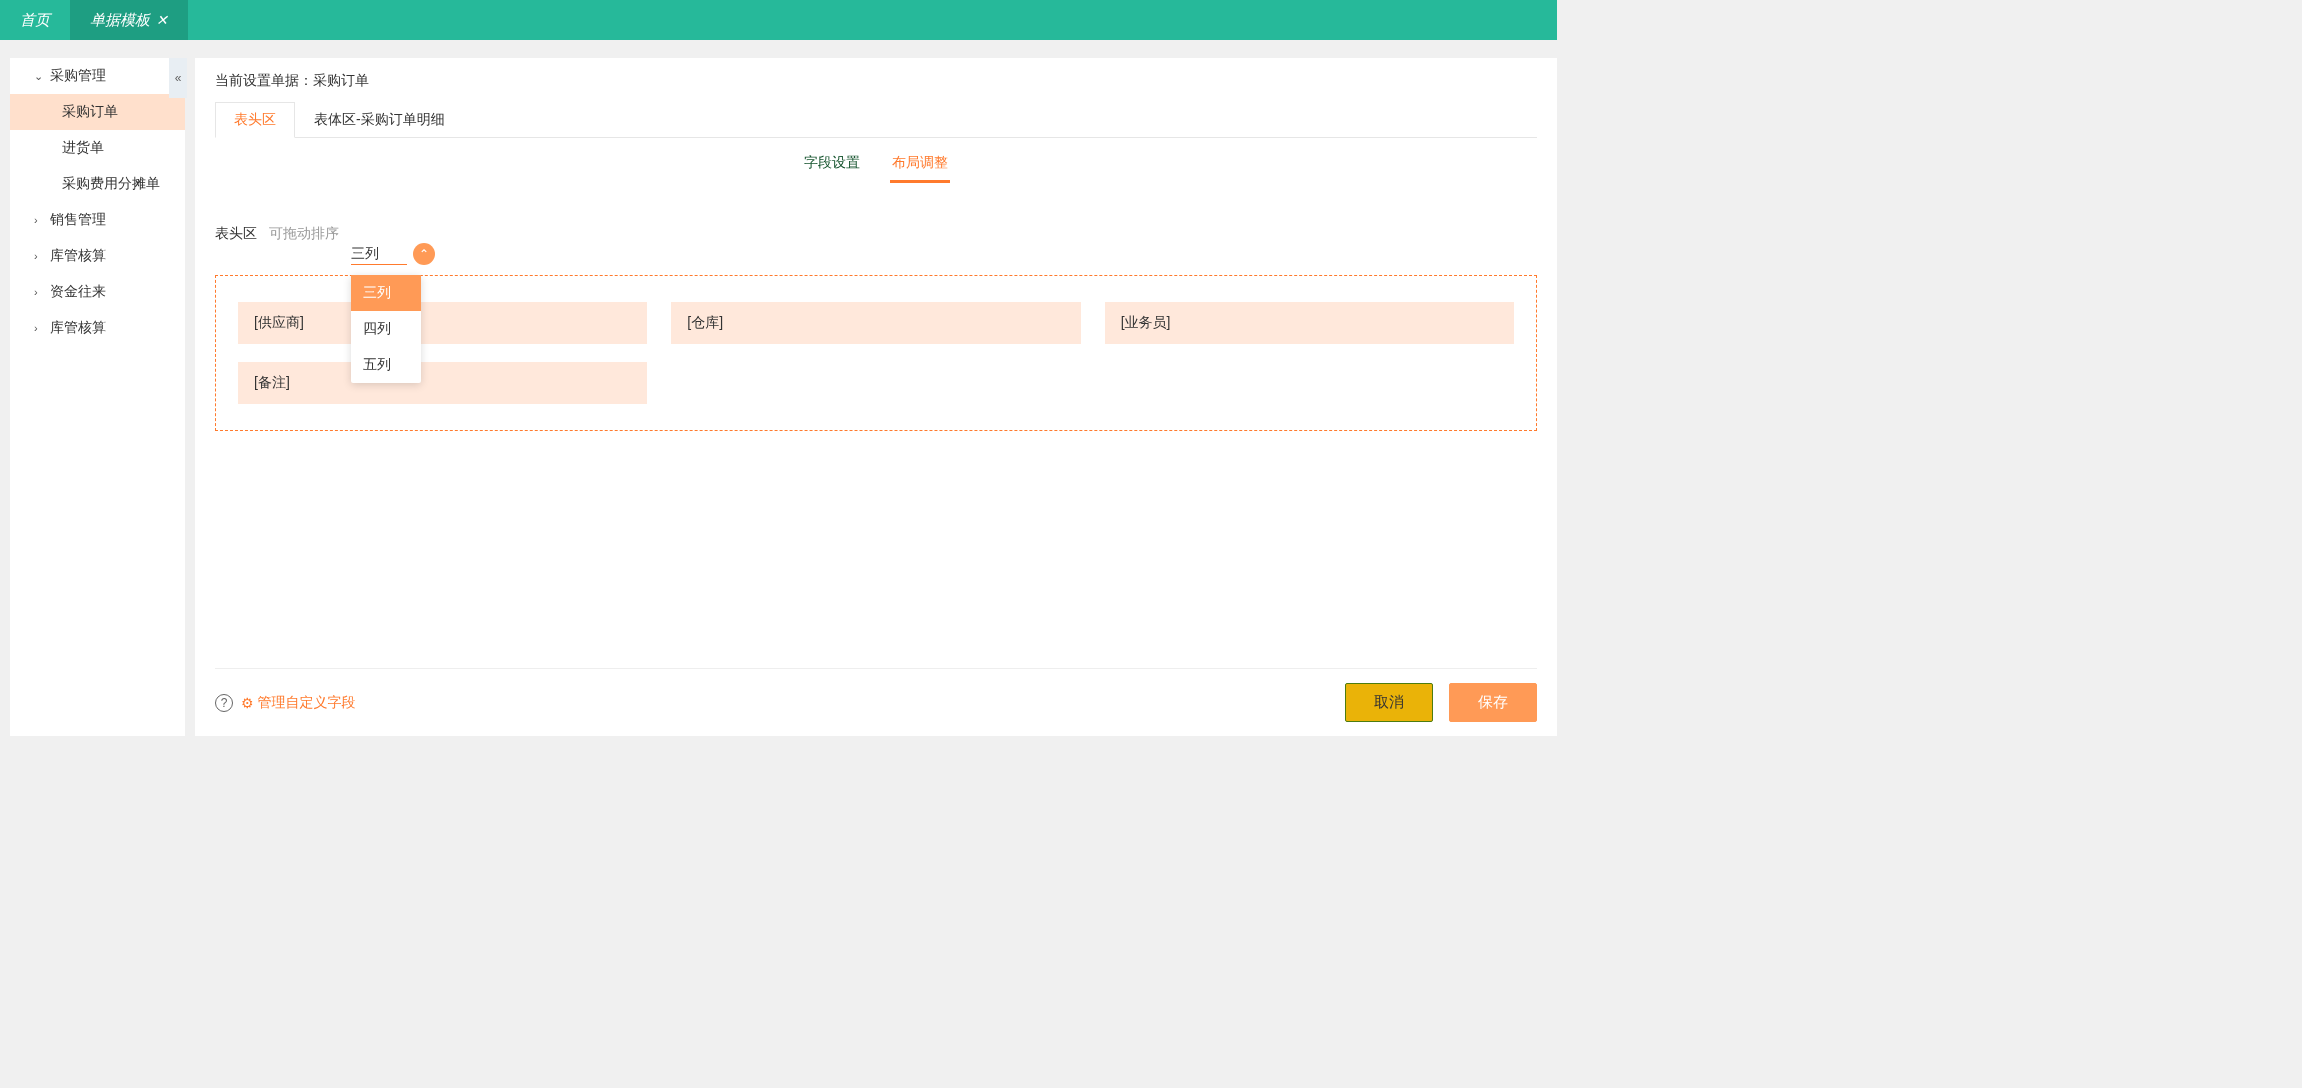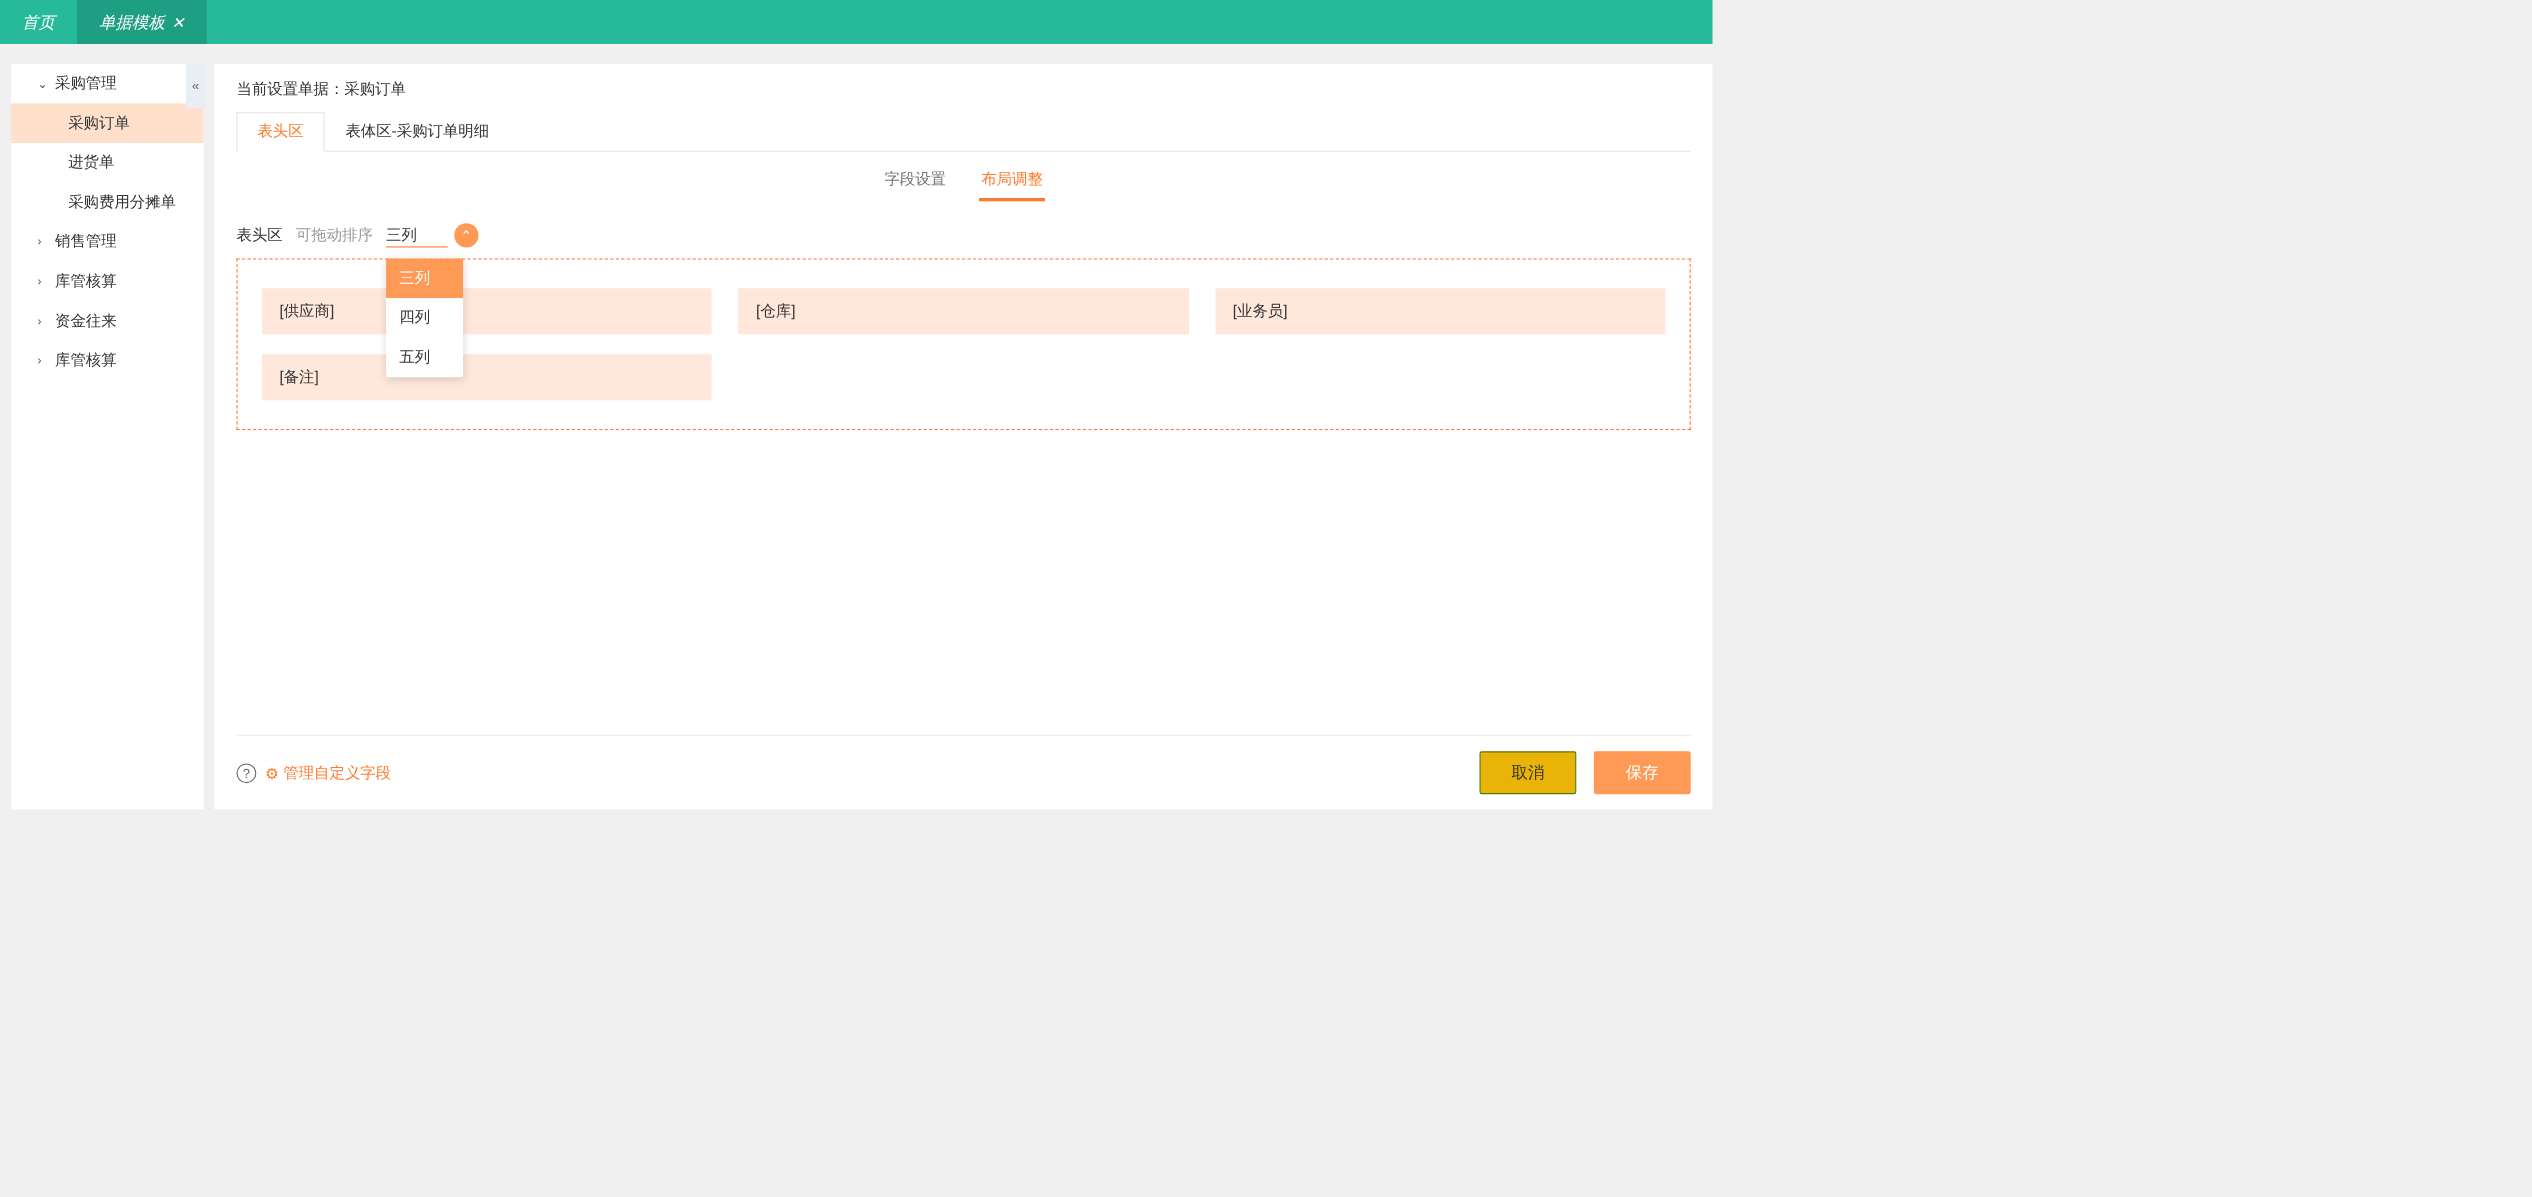--- a/index.html
+++ b/index.html
@@ -117,21 +117,21 @@
       background: #fff;
     }
     .subtabs {
       display: flex;
       justify-content: center;
       gap: 28px;
       padding: 12px 0 8px 0;
     }
     .subtab {
       font-size: 14px;
-      color: #737373;
+      color: #14532d;
       padding: 4px 2px 8px 2px;
       cursor: pointer;
       border-bottom: 3px solid transparent;
     }
     .subtab.active {
       color: #ff7a2d;
       border-bottom-color: #ff7a2d;
     }
     .layout-controls {
       display: flex;
@@ -146,20 +146,21 @@
     }
     .layout-hint {
       font-size: 14px;
       color: #999;
     }
     .col-select-wrap {
       position: relative;
       display: flex;
       align-items: center;
       gap: 6px;
+      margin-top: 40px;
     }
     .col-input {
       width: 56px;
       border: none;
       border-bottom: 1px solid #ff7a2d;
       font-size: 14px;
       padding: 2px 0;
       outline: none;
       color: #333;
     }

